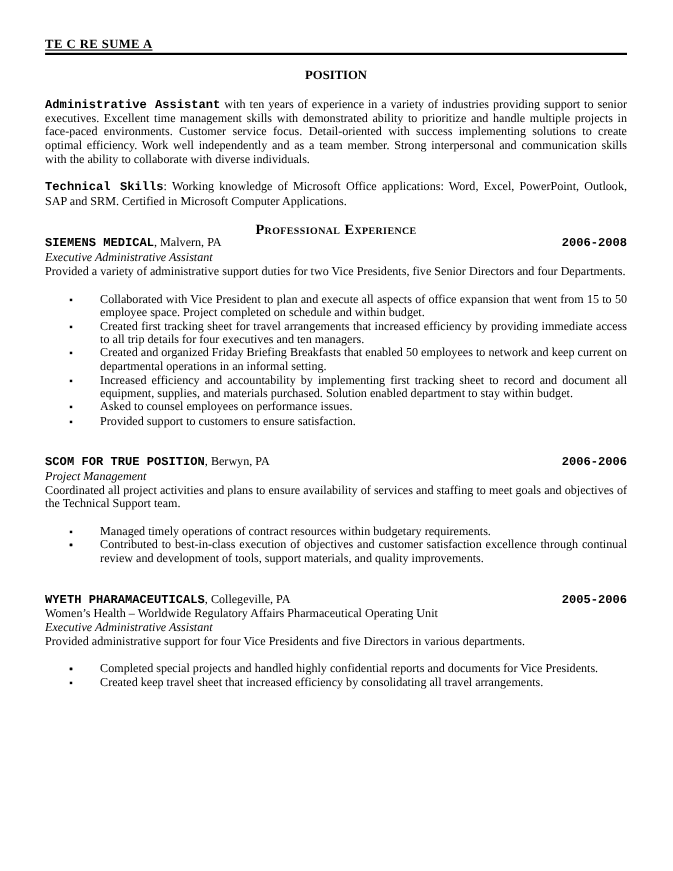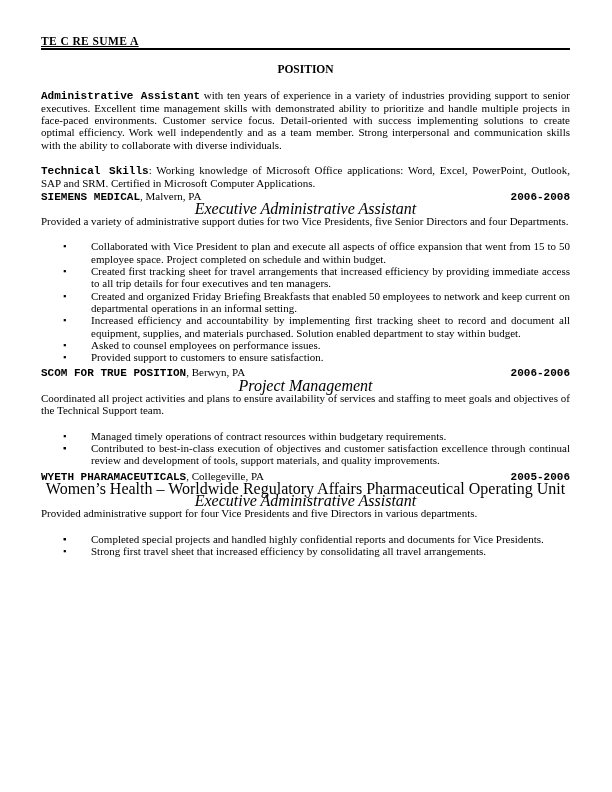--- a/index.html
+++ b/index.html
@@ -43,33 +43,32 @@
   }
   p.para {
     text-align: justify;
     font-size: 11px;
     line-height: 12.3px;
     margin: 13px 0 0 0;
   }
   .bold   { font-weight: bold; font-family: Liberation Mono, monospace; }
   .italic { font-style: italic; }
   .job {
-    margin-top: 3px;
+    margin-top: 25px;
   }
   .job-head {
     display: flex;
     justify-content: space-between;
     align-items: baseline;
     font-size: 11px;
     line-height: 12.3px;
   }
   .job-line {
-    font-size: 16px;
+    font-size: 11px;
     line-height: 12.3px;
-    text-align: center;
   }
   .job-desc {
     text-align: justify;
     font-size: 11px;
     line-height: 12.3px;
   }
   ul.bullets {
     list-style: none;
     margin: 13px 0 0 0;
     padding: 0 0 0 50px;
@@ -96,20 +95,21 @@
   <div class="doc-header">
     <span class="title">TE C RE SUME A</span>
   </div>
 
   <div class="section-heading">POSITION</div>
 
   <p class="para"><span class="bold">Administrative Assistant</span><span> with ten years of experience in a variety of industries providing support to senior executives.  Excellent time management skills with demonstrated ability to prioritize and handle multiple projects in face-paced environments.  Customer service focus.  Detail-oriented with success implementing solutions to create optimal efficiency.  Work well independently and as a team member.  Strong interpersonal and communication skills with the ability to collaborate with diverse individuals.</span></p>
 
   <p class="para"><span class="bold">Technical Skills</span><span>: Working knowledge of Microsoft Office applications: Word, Excel, PowerPoint, Outlook, SAP and SRM.  Certified in Microsoft Computer Applications.</span></p>
 
+  <div class="section-heading smallcaps">Professional Experience</div>
 
   <div class="job" style="margin-top:0;">
     <div class="job-head">
       <span><span class="bold">SIEMENS MEDICAL</span><span>, Malvern, PA</span></span>
       <span class="bold">2006-2008</span>
     </div>
     <div class="job-line italic">Executive Administrative Assistant</div>
     <div class="job-desc">Provided a variety of administrative support duties for two Vice Presidents, five Senior Directors and four Departments.</div>
     <ul class="bullets">
       <li><span class="bullet-glyph">▪</span><span>Collaborated with Vice President to plan and execute all aspects of office expansion that went from 15 to 50 employee space.  Project completed on schedule and within budget.</span></li>
@@ -139,17 +139,17 @@
     <div class="job-head">
       <span><span class="bold">WYETH PHARAMACEUTICALS</span><span>, Collegeville, PA</span></span>
       <span class="bold">2005-2006</span>
     </div>
     <div class="job-line">Women’s Health – Worldwide Regulatory Affairs Pharmaceutical Operating Unit</div>
     <div class="job-line italic">Executive Administrative Assistant</div>
     <div class="job-desc">Provided administrative support for four Vice Presidents and five Directors in various departments.</div>
     <ul class="bullets">
       <li><span class="bullet-glyph">▪</span></li>
       <li><span class="bullet-glyph">▪</span><span>Completed special projects and handled highly confidential reports and documents for Vice Presidents.</span></li>
-      <li><span class="bullet-glyph">▪</span><span>Strong first travel sheet that increased efficiency by consolidating all travel arrangements.</span></li>
+      <li><span class="bullet-glyph">▪</span><span>Created keep travel sheet that increased efficiency by consolidating all travel arrangements.</span></li>
     </ul>
   </div>
 
 </div>
 
 </body></html>

